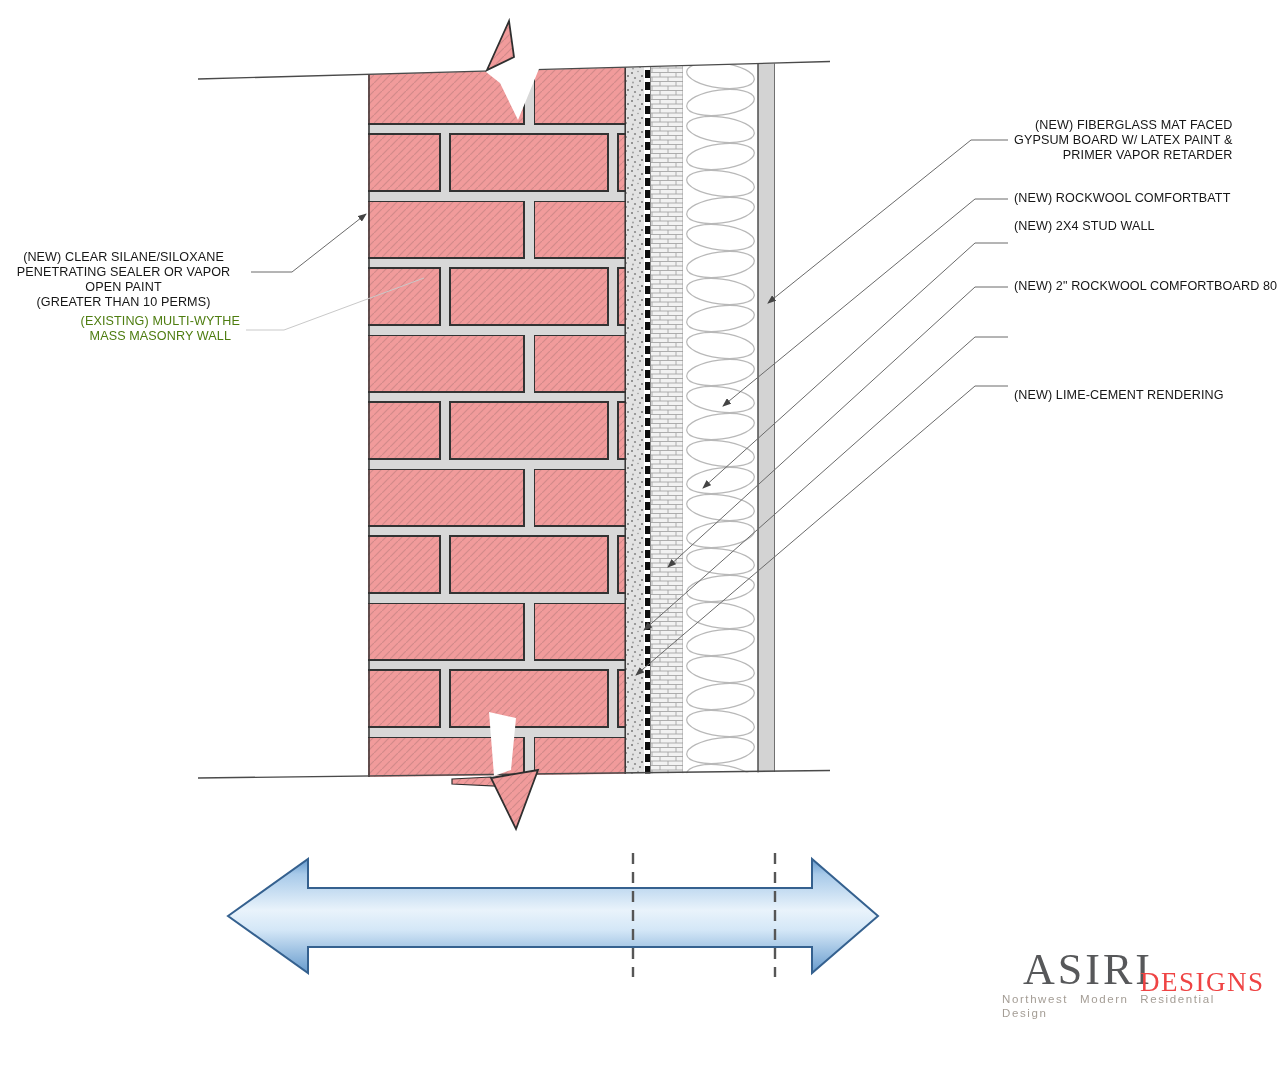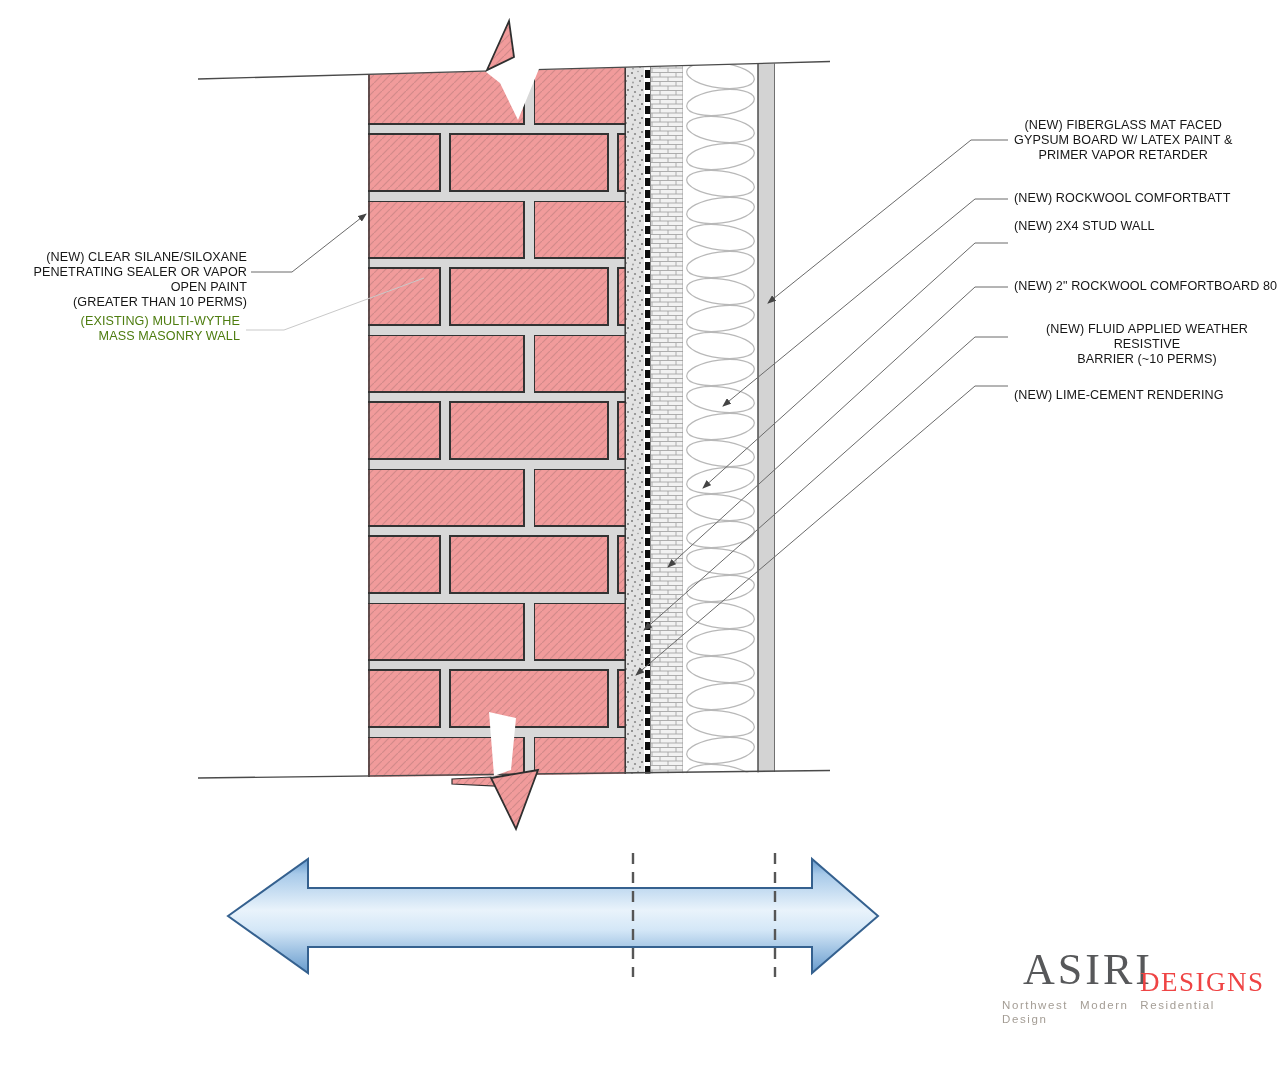--- a/index.html
+++ b/index.html
@@ -1,30 +1,30 @@
 <!DOCTYPE html>
 <html><head>
 <meta charset="utf-8">
 <style>
   html,body{margin:0;padding:0;background:#fff;}
   .canvas{position:relative;width:1280px;height:1072px;background:#ffffff;overflow:hidden;
           font-family:"Liberation Sans",sans-serif;}
   .diagram-svg{position:absolute;left:0;top:0;}
   .anno{position:absolute;font:12.6px/15px "Liberation Sans",sans-serif;color:#161616;
         white-space:pre-line;letter-spacing:.1px;}
-  .anno.right-col{left:1014px;text-align:center;}
-  .anno.left-col{text-align:right;}
+  .anno.right-col{left:1014px;text-align:right;}
+  .anno.left-col{text-align:center;}
   .anno.muted{color:#4d7c0f;}
   .vapor-title{position:absolute;left:330px;top:1004px;width:450px;text-align:center;
         font:700 25px/30px "Liberation Sans",sans-serif;color:#3e3e3e;letter-spacing:1px;}
   .logo{position:absolute;left:990px;top:948px;width:280px;height:100px;}
   .logo-main{font:400 44px/44px "Liberation Serif",serif;color:#57585a;letter-spacing:3px;margin-left:33px;}
   .logo-sub{display:inline-block;font:400 27px/27px "Liberation Serif",serif;color:#ef4444;
         letter-spacing:1.5px;margin-left:-13px;position:relative;top:7px;}
-  .logo-tag{margin-top:6px;padding-left:12px;font:11.5px/14px "Liberation Sans",sans-serif;
+  .logo-tag{padding-left:12px;font:11.5px/14px "Liberation Sans",sans-serif;
         color:#a49d95;letter-spacing:1.6px;word-spacing:7px;}
 </style>
 </head>
 <body>
 
 <div class="canvas">
 
   <svg class="diagram-svg" width="1280" height="1072" viewBox="0 0 1280 1072">
     <defs>
       <pattern id="hatch" width="8" height="8" patternUnits="userSpaceOnUse">
@@ -117,22 +117,20 @@
       <line x1="775" y1="853" x2="775" y2="977"></line>
     </g>
   </svg>
 
   <div class="anno right-col" style="top:118px">(NEW) FIBERGLASS MAT FACED
 GYPSUM BOARD W/ LATEX PAINT &amp;
 PRIMER VAPOR RETARDER</div>
   <div class="anno right-col" style="top:191px">(NEW) ROCKWOOL COMFORTBATT</div>
   <div class="anno right-col" style="top:219px">(NEW) 2X4 STUD WALL</div>
   <div class="anno right-col" style="top:279px">(NEW) 2" ROCKWOOL COMFORTBOARD 80</div>
-  <div class="anno right-col" style="top:322px">(NEW) FLUID APPLIED WEATHER RESISTIVE
-BARRIER (~10 PERMS)</div>
   <div class="anno right-col" style="top:388px">(NEW) LIME-CEMENT RENDERING</div>
 
   <div class="anno left-col" style="top:250px;right:1033px">(NEW) CLEAR SILANE/SILOXANE
 PENETRATING SEALER OR VAPOR OPEN PAINT
 (GREATER THAN 10 PERMS)</div>
   <div class="anno left-col muted" style="top:314px;right:1040px">(EXISTING) MULTI-WYTHE
 MASS MASONRY WALL</div>
 
 
   <div class="logo">

